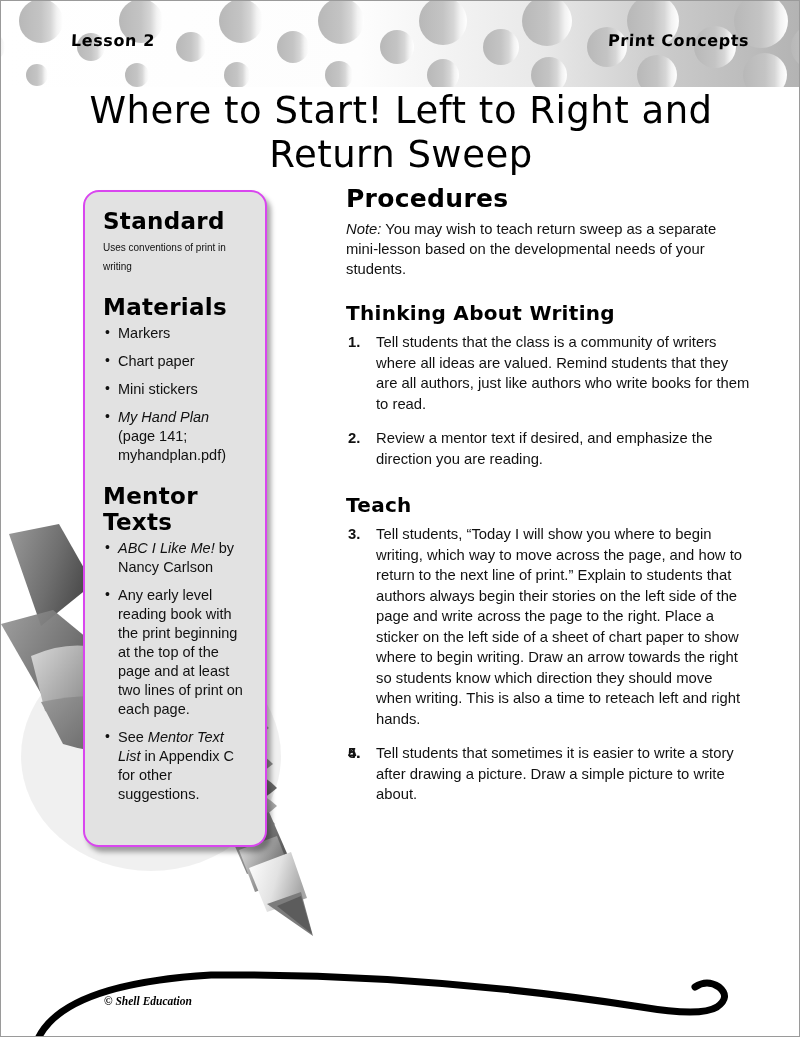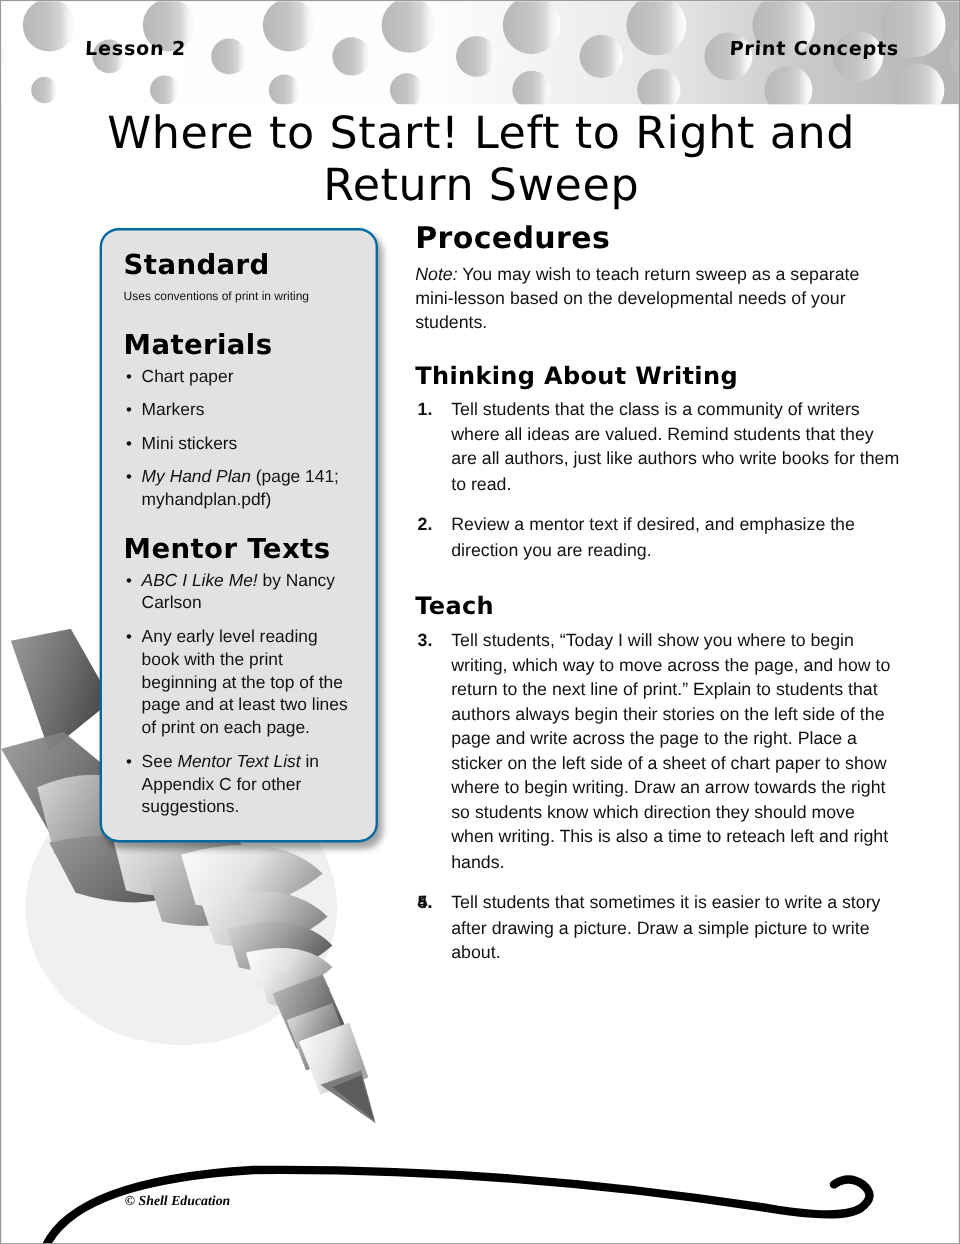--- a/index.html
+++ b/index.html
@@ -79,26 +79,26 @@
     width: 340px;
     height: 460px;
     pointer-events: none;
   }
 
   
   .sidebar {
     position: absolute;
     left: 82px;
     top: 189px;
-    width: 232px;
+    width: 184px;
     box-sizing: border-box;
     background: #e2e2e2;
-    border: 2px solid #0369a1;
+    border: 2px solid #d946ef;
     border-radius: 16px;
-    padding: 14px 16px 8px 18px;
+    padding: 14px 16px 32px 18px;
     box-shadow: 4px 5px 5px rgba(0,0,0,0.35);
   }
   .sb-head {
     font-family: "DejaVu Sans", sans-serif;
     font-weight: bold;
     font-size: 23px;
     color: #000;
     margin: 2px 0 4px 0;
     letter-spacing: 0.3px;
   }
@@ -335,22 +335,22 @@
     </svg>
   </div>
 
   <div class="sidebar">
 
     <div class="sb-head">Standard</div>
     <p class="sb-text">Uses conventions of print in writing</p>
 
     <div class="sb-head spaced">Materials</div>
     <ul class="sb-list">
+      <li><span>Markers</span></li>
       <li><span>Chart paper</span></li>
-      <li><span>Markers</span></li>
       <li><span>Mini stickers</span></li>
       <li><span class="it">My Hand Plan</span><span> (page 141; myhandplan.pdf)</span></li>
     </ul>
 
     <div class="sb-head spaced">Mentor Texts</div>
     <ul class="sb-list">
       <li><span class="it">ABC I Like Me!</span><span> by Nancy Carlson</span></li>
       <li><span>Any early level reading book with the print beginning at the top of the page and at least two lines of print on each page.</span></li>
       <li><span>See </span><span class="it">Mentor Text List</span><span> in Appendix C for other suggestions.</span></li>
     </ul>

